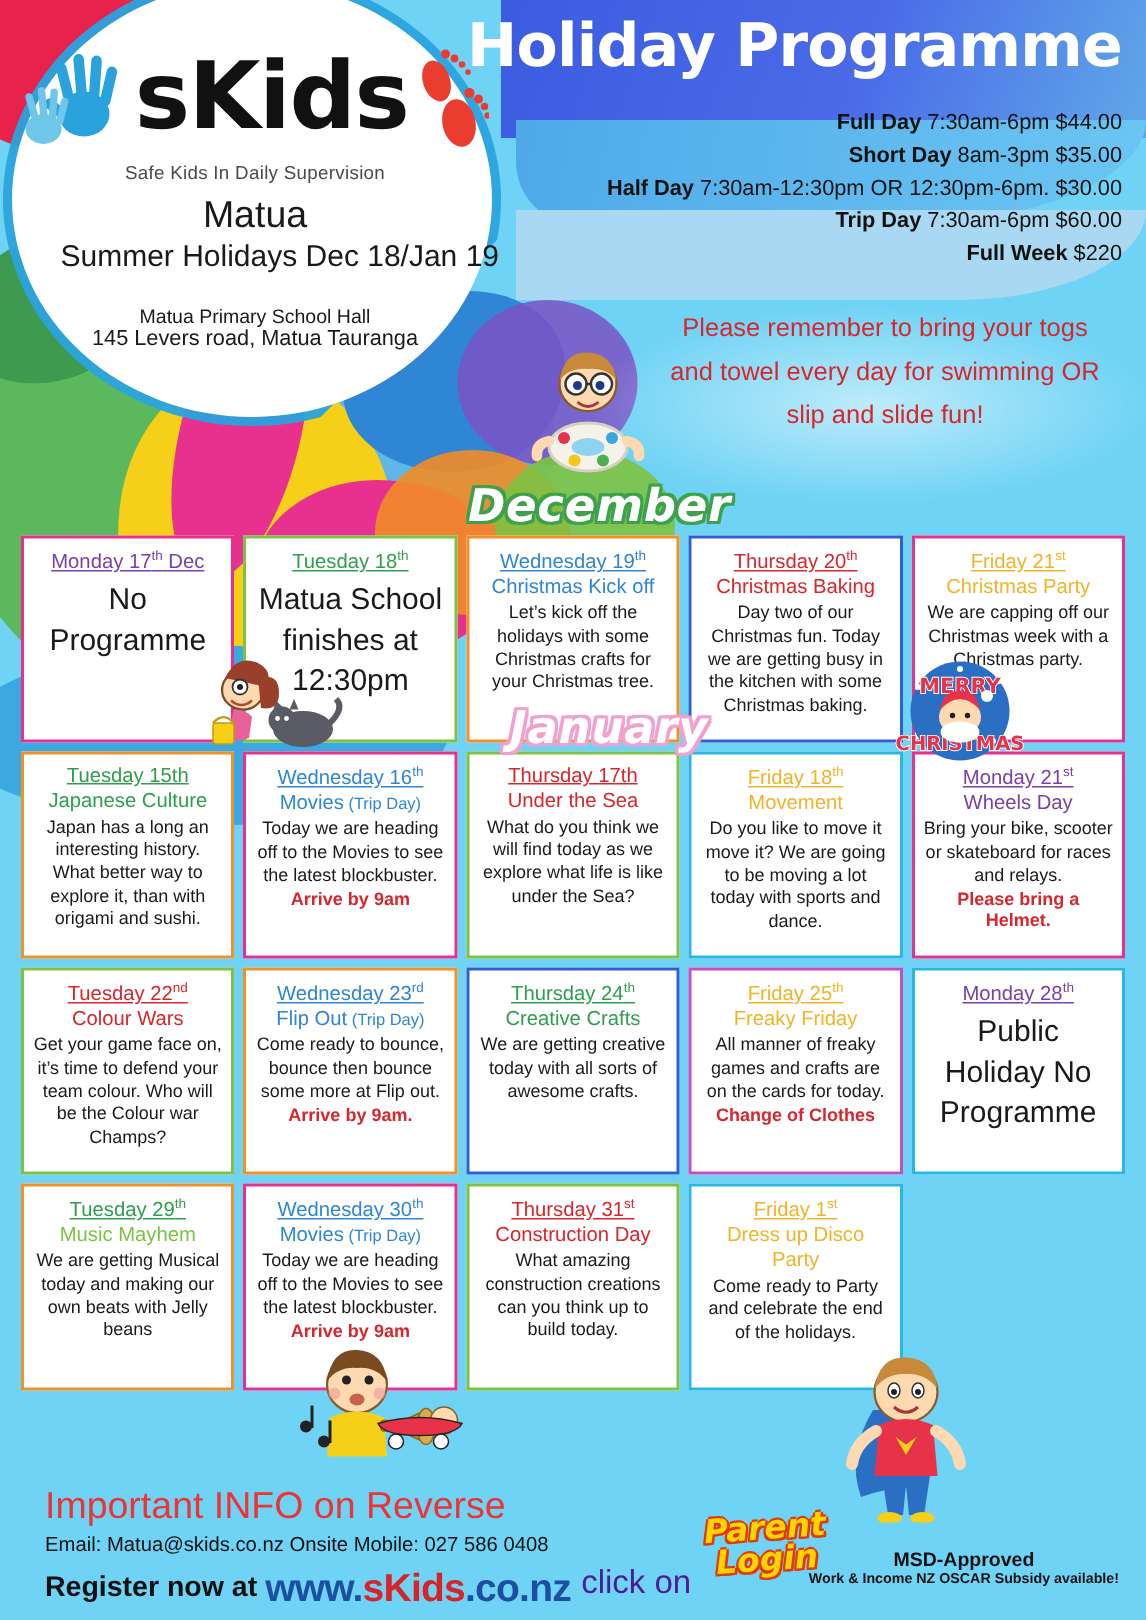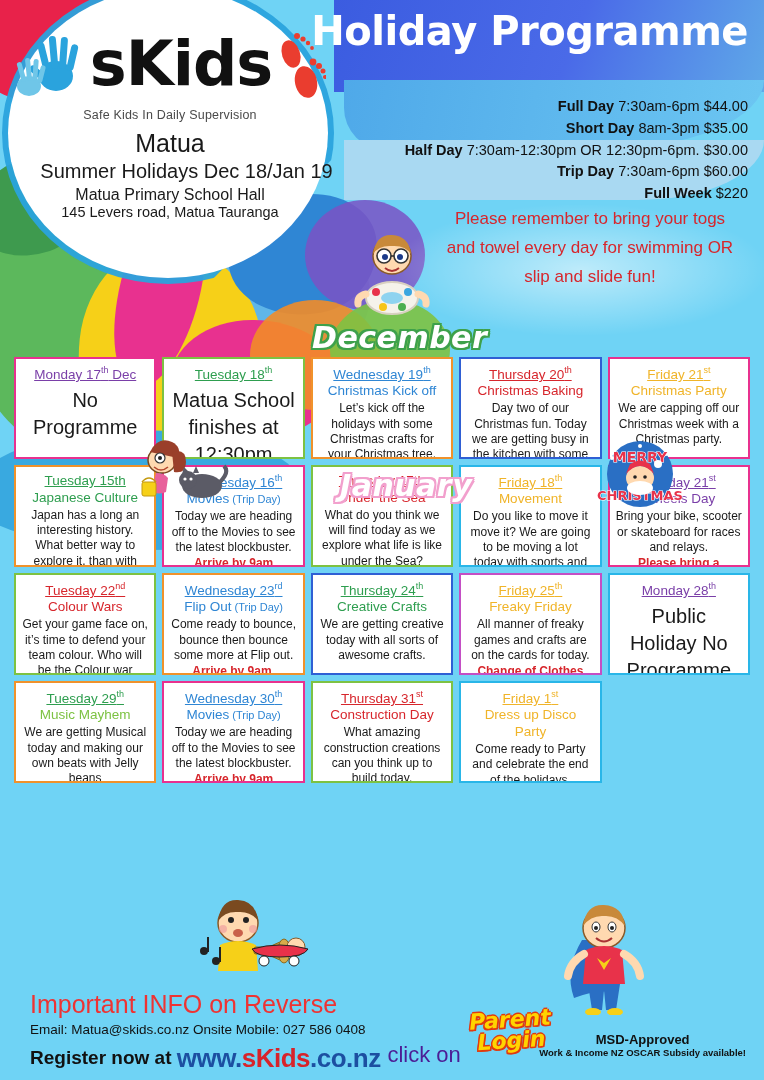--- a/index.html
+++ b/index.html
@@ -72,32 +72,32 @@
   .logo-row { display: flex; align-items: center; justify-content: center;
               gap: 2px; height: 96px; position: relative; }
   .hands { position: relative; width: 74px; height: 80px; }
   .skids-word { font-family: "DejaVu Sans", sans-serif; font-size: 62px;
                 font-weight: 700; color: #111; letter-spacing: -1px; line-height: 1; }
   .feet { position: relative; width: 52px; height: 80px; }
   .tagline { font-size: 12.5px; color: #4a4a4a; letter-spacing: .2px;
              margin-top: -4px; font-family:"Liberation Sans",sans-serif; }
   .branch { font-size: 25px; color: #1a1a1a; margin-top: 7px; }
   .season { font-size: 20px; color: #1a1a1a; margin-top: 2px; font-weight: 400; margin-left: 33px; }
-  .addr1 { font-size: 16px; color: #1a1a1a; margin-top: 3px; }
+  .addr1 { font-size: 13px; color: #1a1a1a; margin-top: 20px; }
   .addr2 { font-size: 14.5px; color: #1a1a1a; }
 
   
   .title {
     position: absolute; right: 16px; top: 8px; z-index: 4;
     font-size: 40px; font-weight: 700; color: #fff; letter-spacing: -.5px;
     font-family: "DejaVu Sans", sans-serif;
   }
 
   
-  .prices { position: absolute; right: 16px; top: 96px; z-index: 4;
+  .prices { position: absolute; right: 16px; top: 72px; z-index: 4;
             text-align: right; color: #111; font-size: 14.5px; line-height: 1.5; }
   .prices b { font-weight: 700; }
 
   
   .reminder { position: absolute; left: 440px; top: 205px; width: 300px; z-index: 4;
               text-align: center; color: #d7262c; font-size: 17px; line-height: 1.7; }
 
   
   .month {
     position: absolute; z-index: 6;
@@ -112,21 +112,21 @@
     text-shadow: -2px 0 #f2a0cd, 2px 0 #f2a0cd, 0 -2px #f2a0cd, 0 2px #f2a0cd,
                  -2px -2px #f2a0cd, 2px 2px #f2a0cd, 2px -2px #f2a0cd, -2px 2px #f2a0cd; }
 
   
   .grid {
     position: absolute; left: 14px; top: 357px; width: 736px;
     display: grid; grid-template-columns: repeat(5, 1fr);
     gap: 6px 6px; z-index: 5;
   }
   .cell {
-    background: #fff; border: 2px solid #999; height: 102px;
+    background: #fff; border: 2px solid #999; height: 138px;
     padding: 6px 6px 4px; text-align: center; overflow: hidden;
   }
   .cell .d {
     font-size: 13.5px; text-decoration: underline; line-height: 1.25;
     font-family: "Liberation Sans", sans-serif;
   }
   .cell .d sup { font-size: 9px; }
   .cell .t { font-size: 13.5px; line-height: 1.25; }
   .cell .t .sub { font-size: 11px; }
   .cell .b { font-size: 12px; color: #1a1a1a; line-height: 1.28; margin-top: 1px; }

